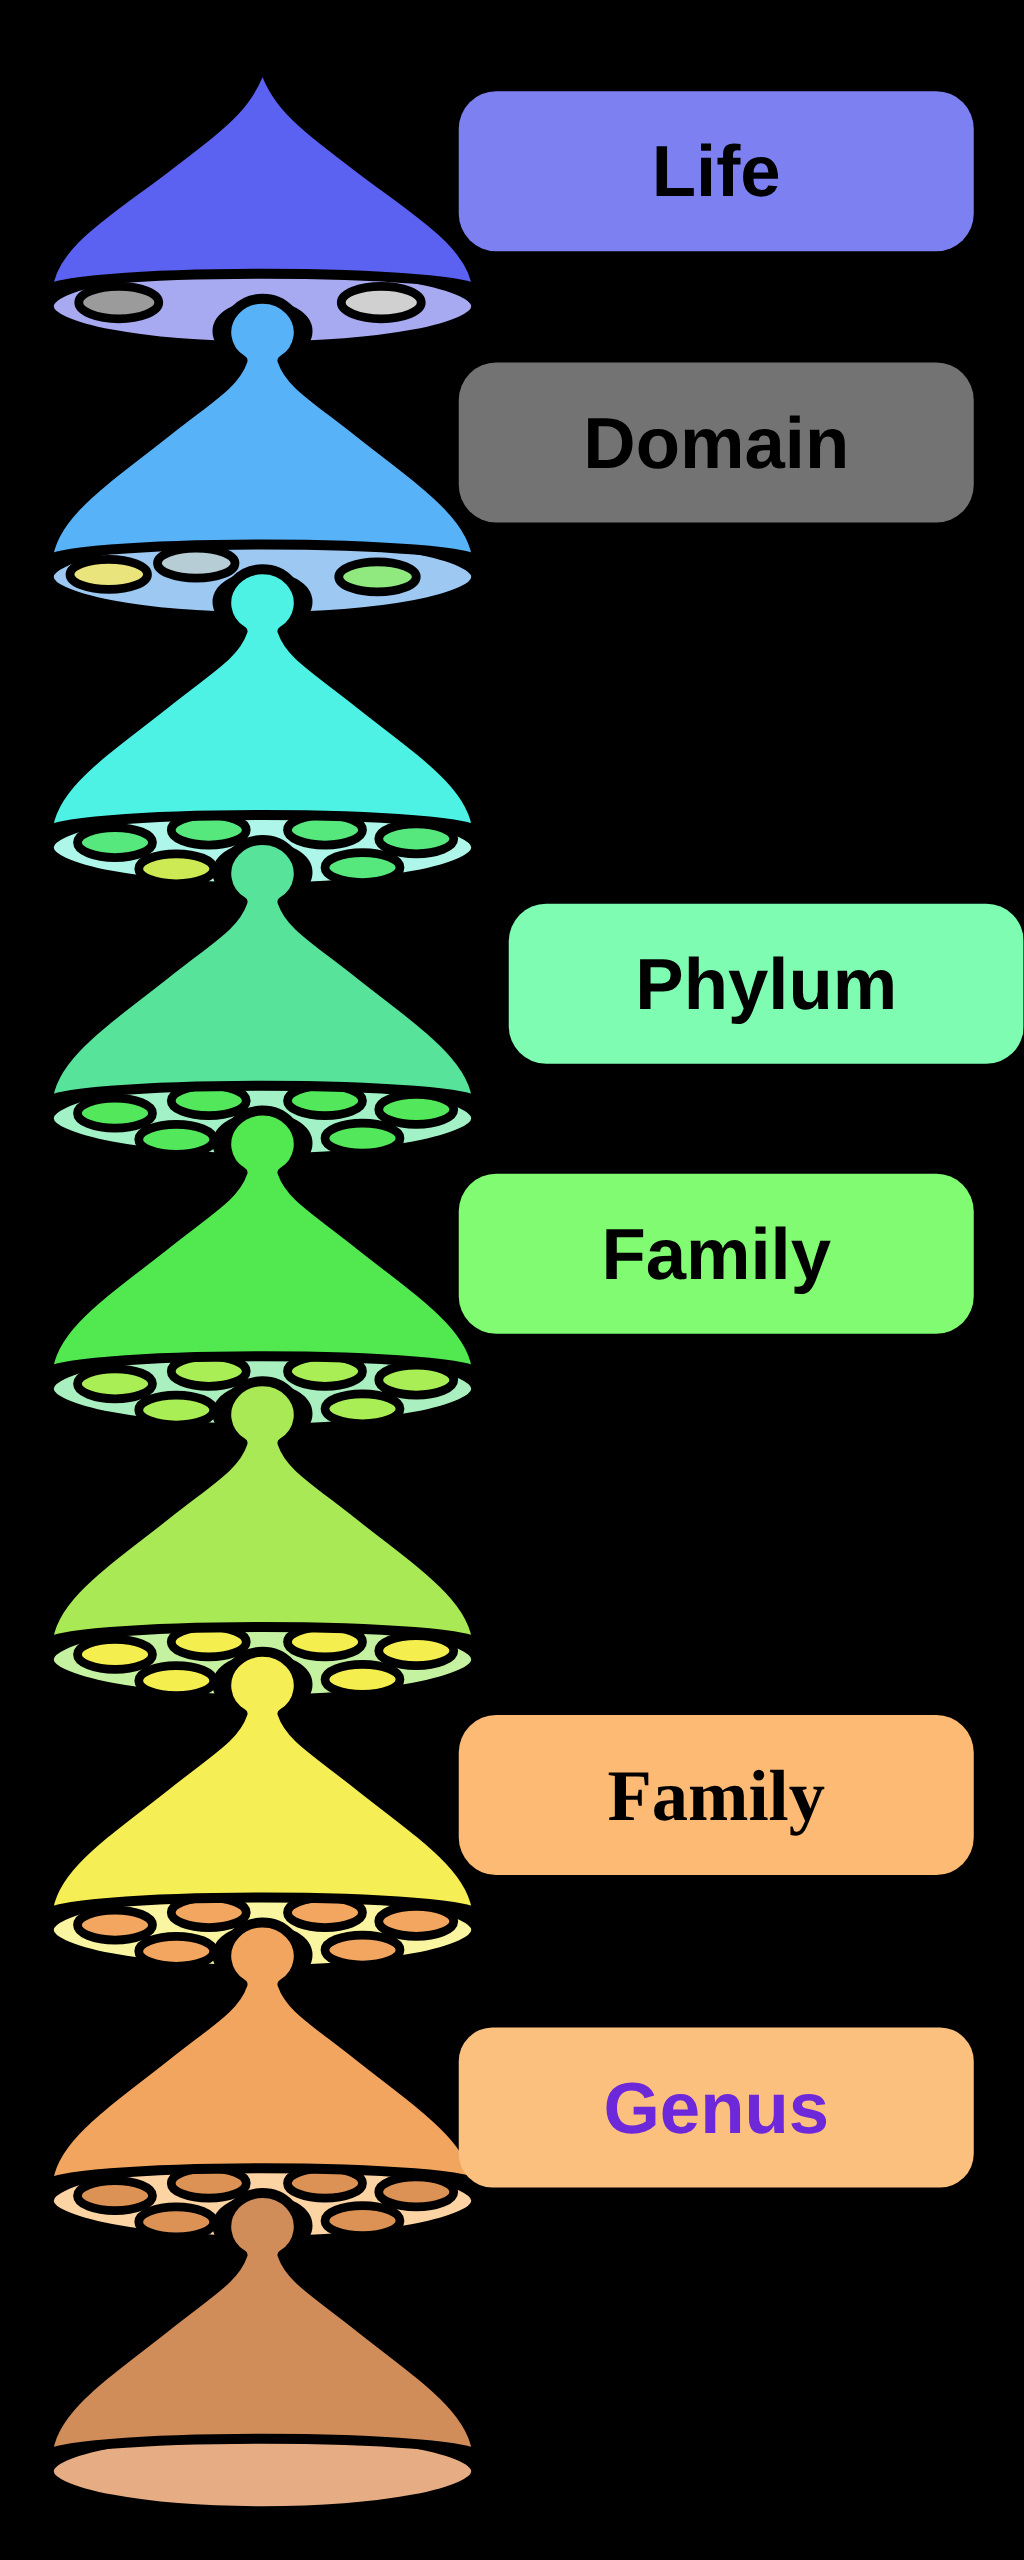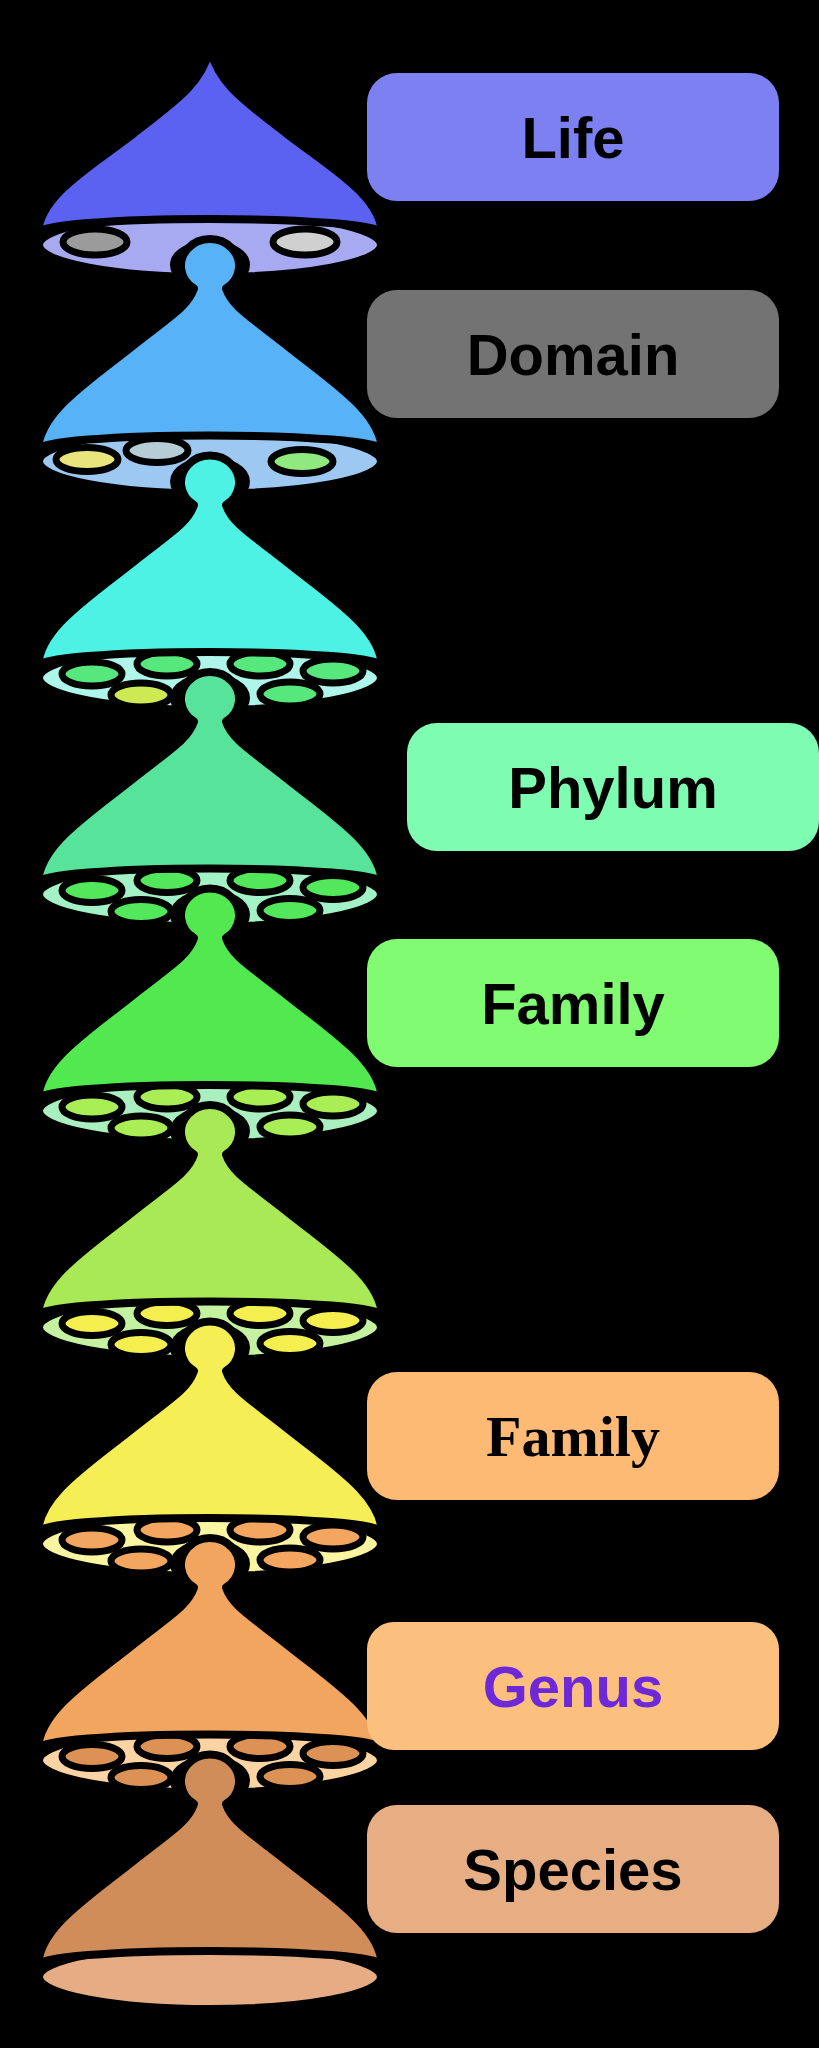--- a/index.html
+++ b/index.html
@@ -124,17 +124,14 @@
     </div>
   <div class="rank-label" style="top: 939px; background: rgb(129, 251, 113); color: rgb(0, 0, 0);">
       <span>Family</span>
     </div>
   <div class="rank-label" style="top: 1372px; background: #fdba74; color: rgb(0, 0, 0); font-family: Liberation Serif, serif;">
       <span>Family</span>
     </div>
   <div class="rank-label" style="top: 1622px; background: rgb(252, 192, 126); color: #6d28d9; border-radius: 27px;">
       <span>Genus</span>
     </div>
-  <div class="rank-label" style="top: 1805px; background: rgb(231, 174, 132); color: rgb(0, 0, 0);">
-      <span>Species</span>
-    </div>
 
 </div>
 
 </body></html>

